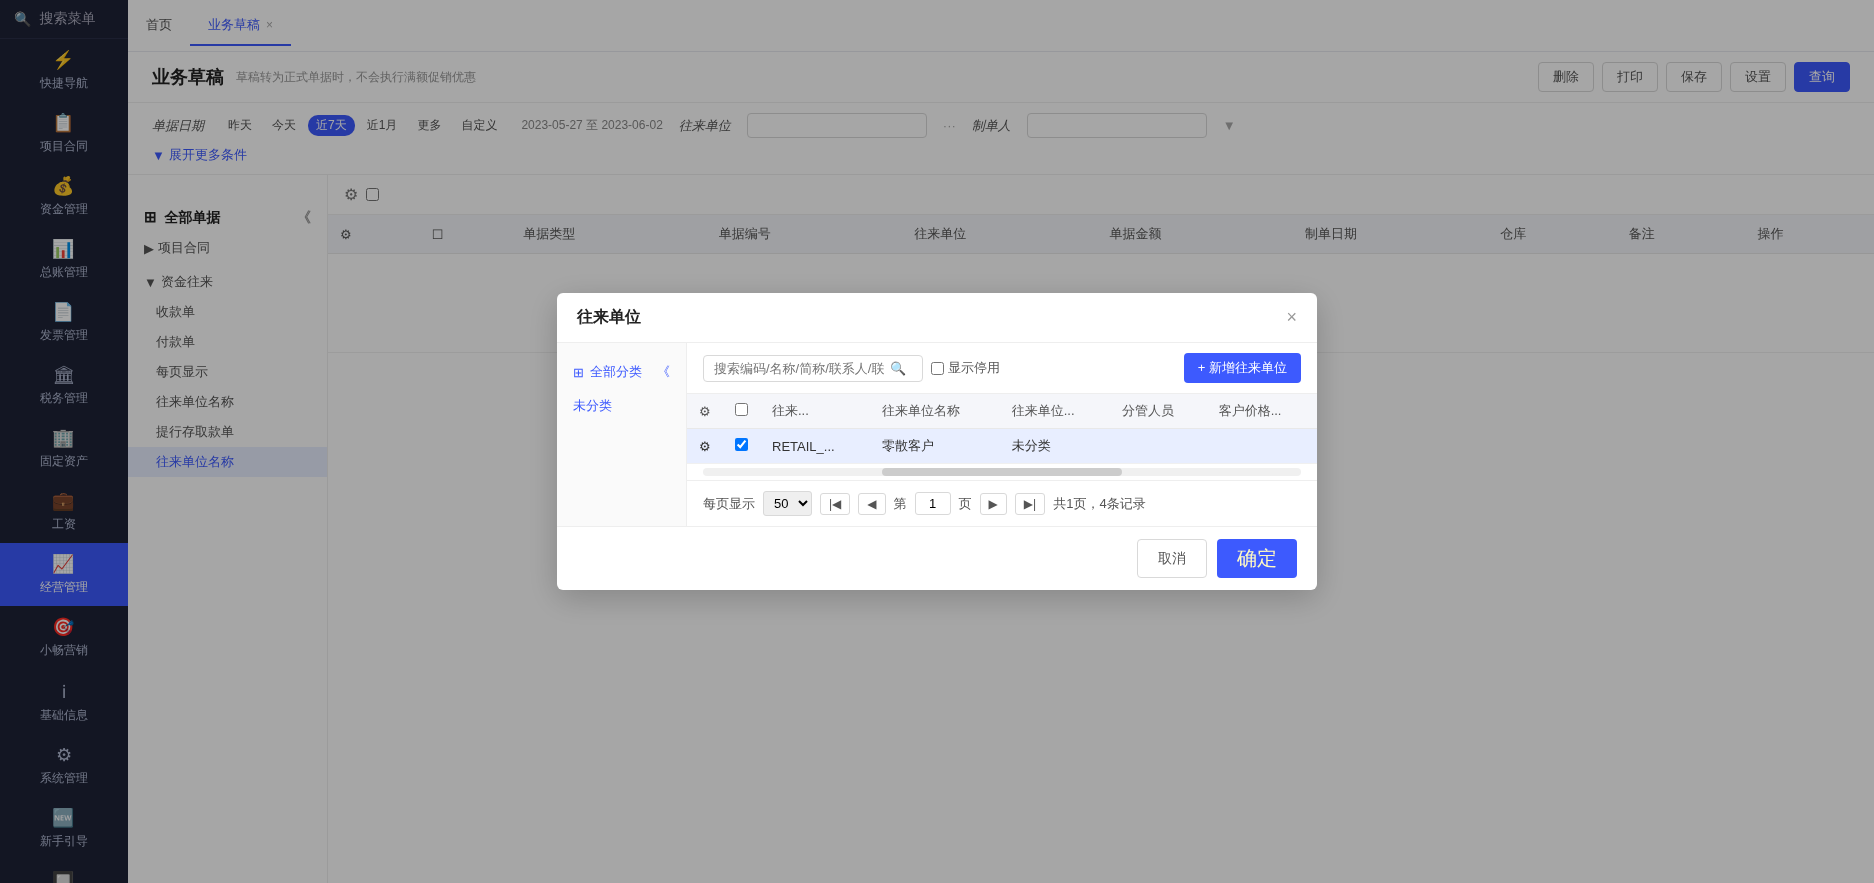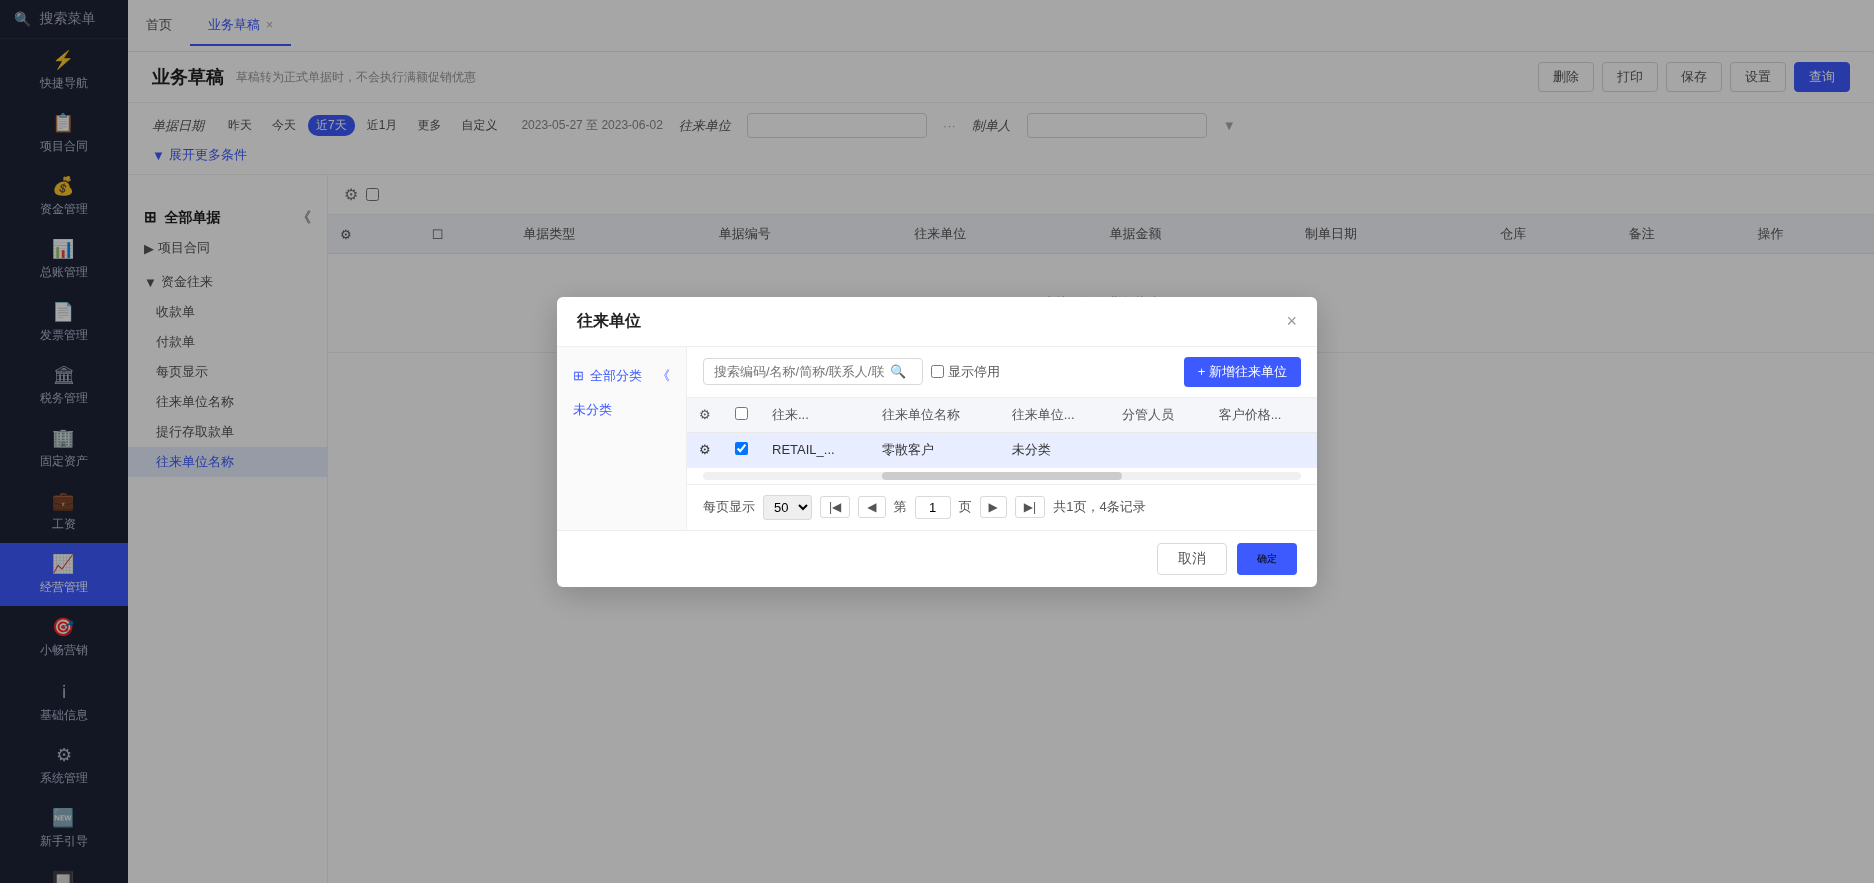--- a/index.html
+++ b/index.html
@@ -287,21 +287,21 @@
     .per-page-select { border: 1px solid #d9d9d9; border-radius: 3px; padding: 3px 6px; font-size: 13px; }
 
     .dialog-footer {
       padding: 12px 20px;
       border-top: 1px solid #eee;
       display: flex;
       justify-content: flex-end;
       gap: 10px;
     }
     .btn-cancel { background: #fff; border: 1px solid #d9d9d9; color: #555; padding: 6px 20px; border-radius: 4px; font-size: 14px; cursor: pointer; }
-    .btn-confirm { background: #3d5afe; color: #000000; border: none; padding: 6px 20px; border-radius: 4px; font-size: 10px; cursor: pointer; }
+    .btn-confirm { background: #3d5afe; color: #fef9c3; border: none; padding: 6px 20px; border-radius: 4px; font-size: 20px; cursor: pointer; }
 
     
     .dialog-scrollbar {
       height: 8px;
       background: #f0f0f0;
       border-radius: 4px;
       margin: 4px 16px;
       position: relative;
     }
     .dialog-scrollbar-thumb {

